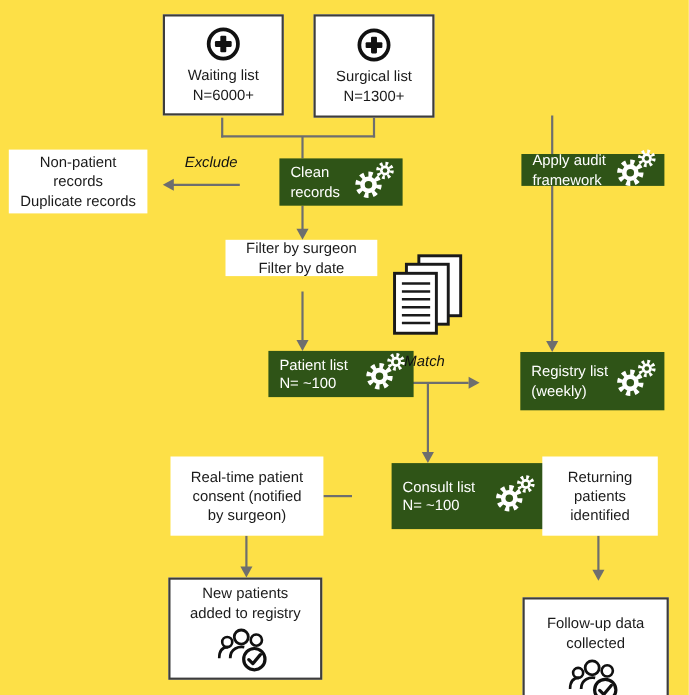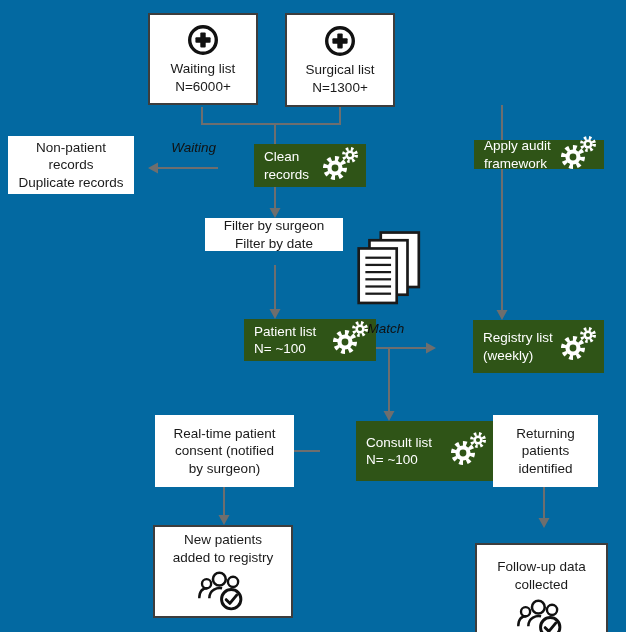--- a/index.html
+++ b/index.html
@@ -1,17 +1,17 @@
 <!DOCTYPE html>
 <html><head>
 <meta charset="utf-8">
 <style>
   html,body{margin:0;padding:0;}
   .stage{
-    position:relative;width:626px;height:632px;background:#0369a1;
+    position:relative;width:626px;height:632px;background:#fde047;
     font-family:"Liberation Sans",sans-serif;overflow:hidden;
   }
   svg.overlay{position:absolute;left:0;top:0;z-index:1;}
   .box{
     position:absolute;background:#ffffff;color:#1a1a1a;
     display:flex;flex-direction:column;align-items:center;justify-content:center;
     text-align:center;font-size:13.5px;line-height:1.3;z-index:2;box-sizing:border-box;
   }
   .bordered{border:2px solid #3d3d3d;}
   .gbox{
@@ -129,21 +129,21 @@
     <div>N=1300+</div>
   </div>
 
 
   <div class="box" style="left:8px;top:136px;width:126px;height:58px">
     <div>Non-patient</div>
     <div>records</div>
     <div>Duplicate records</div>
   </div>
 
-  <div class="lbl" style="left:156px;top:140px;width:60px;text-align:right">Waiting</div>
+  <div class="lbl" style="left:156px;top:140px;width:60px;text-align:right">Exclude</div>
 
   <div class="gbox" style="left:218px;top:144px;width:112px;height:43px">
     <div class="txt">
       <div>Clean</div>
       <div>records</div>
     </div>
     <span class="gears"><svg width="40" height="34" viewBox="0 0 40 34">
           <use href="#gearpair"></use>
         </svg></span>
   </div>

